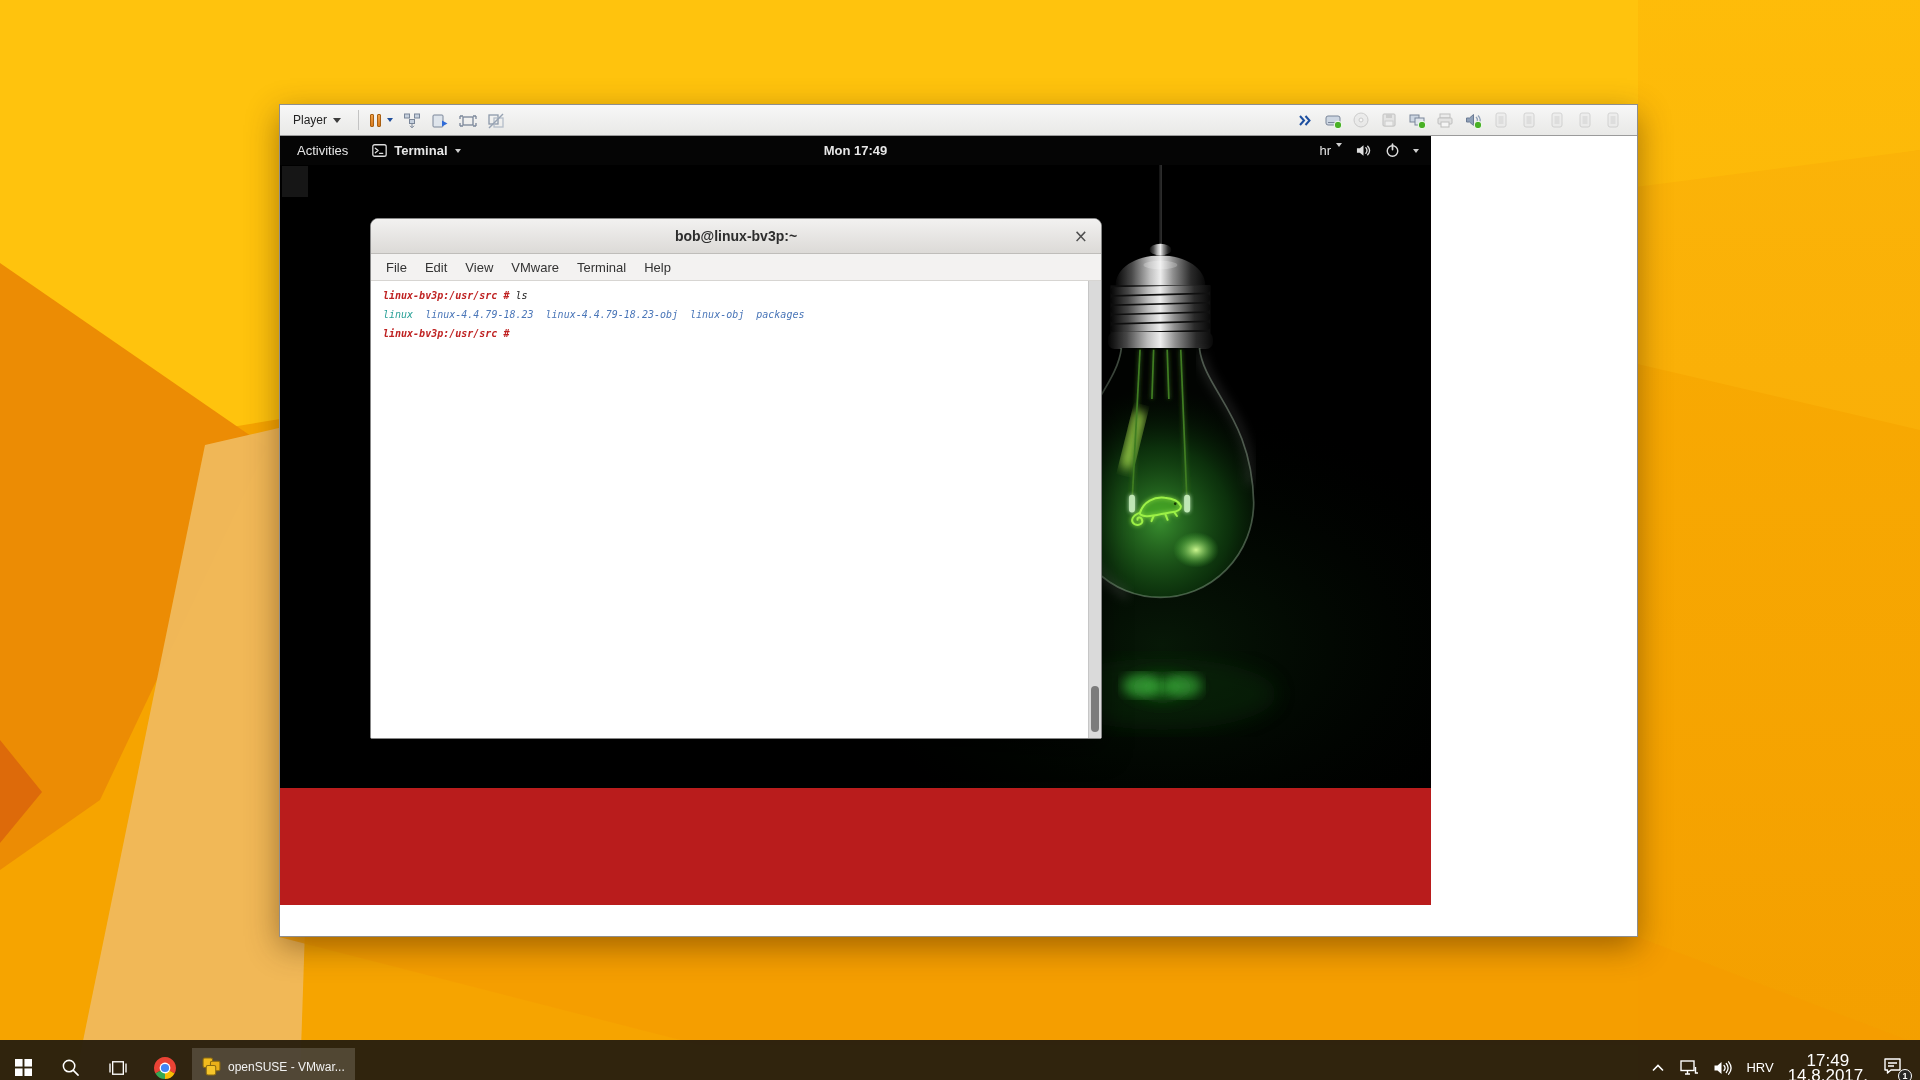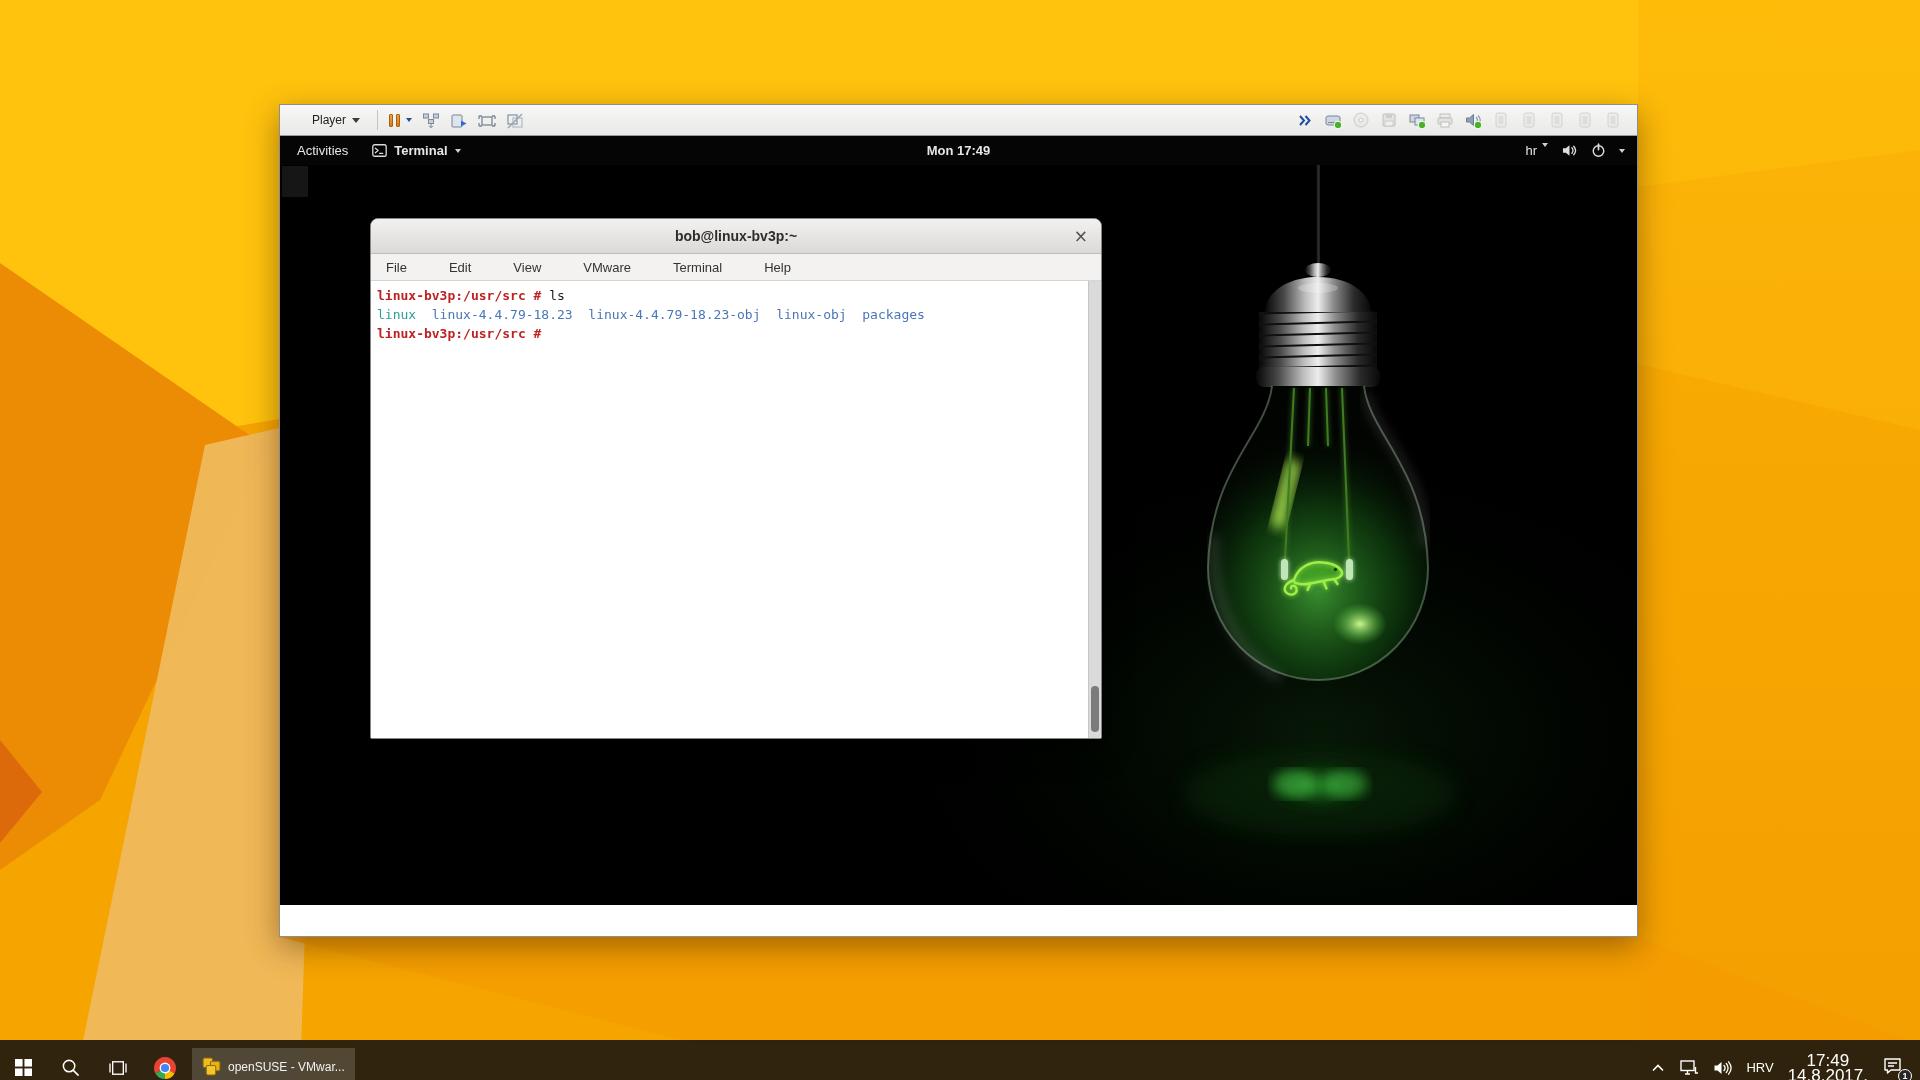--- a/index.html
+++ b/index.html
@@ -11,34 +11,34 @@
   
   .vmware-window { position:absolute; left:279px; top:104px; width:1359px; height:833px;
     z-index:2; border:1px solid #8e8e8e; box-shadow:0 10px 30px rgba(60,30,0,.45); background:#fff; }
   .vm-titlebar { height:33px; background:#ffffff; display:flex; align-items:center; padding-left:9px; }
   .vm-title { font-size:12px; color:#000; margin-left:7px; flex:1; white-space:nowrap; overflow:hidden; }
   .winbtn { width:45px; height:32px; display:flex; align-items:center; justify-content:center; color:#111; }
   .winbtn .min-glyph { width:10px; height:1px; background:#111; display:block; }
   .winbtn .max-glyph { width:10px; height:10px; border:1px solid #111; display:block; }
   .winbtn .close-glyph { font-size:14px; line-height:14px; font-family:"DejaVu Sans",sans-serif; }
   .vm-toolbar { height:31px; background:linear-gradient(#f7f7f7,#e9e9e7); border-bottom:1px solid #9b9b9b;
-    display:flex; align-items:center; padding:0 23px; position:relative; }
+    display:flex; align-items:center; padding:0 4px; position:relative; }
   .player-btn { display:flex; align-items:center; gap:6px; font-size:12px; color:#222; padding:4px 8px; border:1px solid transparent; border-radius:2px; }
   .caret-down { width:0; height:0; border-left:4px solid transparent; border-right:4px solid transparent; border-top:5px solid #3c3c3c; display:inline-block; }
   .tb-sep { width:1px; height:20px; background:#c3c3c3; margin:0 8px; }
   .suspend-bars { display:flex; gap:3px; padding:2px 3px; }
   .suspend-bars i { width:4px; height:13px; background:linear-gradient(#f0a24a,#d97b1e); border:1px solid #a85f12; border-radius:1px; }
   .caret-sm { width:0; height:0; border-left:3.5px solid transparent; border-right:3.5px solid transparent; border-top:4.5px solid #1f4e9c; display:inline-block; margin:0 6px 0 3px; }
   .tb-action { width:24px; height:22px; display:flex; align-items:center; justify-content:center; margin-right:4px; border-radius:2px; }
   .vm-toolbar-right { position:absolute; right:14px; top:0; height:100%; display:flex; align-items:center; gap:9px; }
   .dev-icon { width:19px; height:19px; display:inline-flex; align-items:center; justify-content:center; position:relative; }
   .dev-icon.disabled { filter:grayscale(1); opacity:.45; }
 
   
-  .vm-screen { position:relative; width:1357px; height:769px; background:#e5e5e5; overflow:hidden; }
+  .vm-screen { position:relative; width:1151px; height:769px; background:#b91c1c; overflow:hidden; }
   .bulb-art { position:absolute; inset:0; }
   .gnome-topbar { position:absolute; left:0; top:0; width:100%; height:29px; background:#050505;
     color:#e6e6e6; display:flex; align-items:center; font-size:13px; z-index:5; }
   .gt-left { display:flex; align-items:center; gap:20px; padding-left:13px; }
   .activities { padding:2px 4px; }
   .appmenu { display:flex; align-items:center; gap:7px; font-weight:bold; }
   .gt-clock { position:absolute; left:50%; transform:translateX(-50%); font-weight:600; }
   .gt-right { position:absolute; right:12px; display:flex; align-items:center; gap:13px; }
   .kb-layout { display:flex; align-items:flex-start; gap:5px; }
   .caret-white { width:0; height:0; border-left:3.5px solid transparent; border-right:3.5px solid transparent; border-top:4px solid #cfcfcf; display:inline-block; }
@@ -47,24 +47,24 @@
   
   .terminal-window { position:absolute; left:90px; top:82px; width:732px; height:521px; z-index:6;
     border:1px solid #878787; border-radius:8px 8px 2px 2px; overflow:hidden;
     box-shadow:0 10px 28px rgba(0,0,0,.6); background:#fff; }
   .term-titlebar { position:relative; height:35px; background:linear-gradient(#f2f1f0,#dcdad7);
     border-bottom:1px solid #bfbdba; display:flex; align-items:center; justify-content:center;
     font-size:14px; font-weight:bold; color:#2d2d2d; }
   .term-close { position:absolute; right:13px; top:0; height:100%; display:flex; align-items:center;
     font-size:17px; color:#4f4f4f; font-weight:normal; font-family:"DejaVu Sans",sans-serif; }
   .term-menubar { height:27px; background:#f3f2f1; border-bottom:1px solid #d7d5d2; display:flex;
-    align-items:center; padding-left:6px; font-size:13px; color:#333;gap:24px; }
+    align-items:center; padding-left:6px; font-size:13px; color:#333; }
   .menu-item { padding:4px 9px; }
-  .term-content { position:relative; height:457px; background:#fff; padding:5px 20px 0 6px;
-    font-family:"DejaVu Sans Mono", monospace; font-size:13px; line-height:19px; }
+  .term-content { position:relative; height:457px; background:#fff; padding:5px 20px 0 12px;
+    font-family:"DejaVu Sans Mono", monospace; font-size:10px; line-height:19px;font-style:italic; }
   .term-line { white-space:pre; }
   .t-prompt { color:#bf2222; font-weight:bold; }
   .t-plain { color:#1c1c1c; }
   .t-symlink { color:#2aa198; }
   .t-dir { color:#4a76b8; }
   .term-scrollbar { position:absolute; right:0; top:0; bottom:0; width:13px; background:#dadada; border-left:1px solid #c6c6c6; }
   .term-thumb { position:absolute; left:2px; right:2px; bottom:6px; height:46px; background:#7b7b7b; border-radius:6px; }
 
   
   .taskbar { position:absolute; left:0; top:1040px; width:1920px; height:55px; z-index:10;

